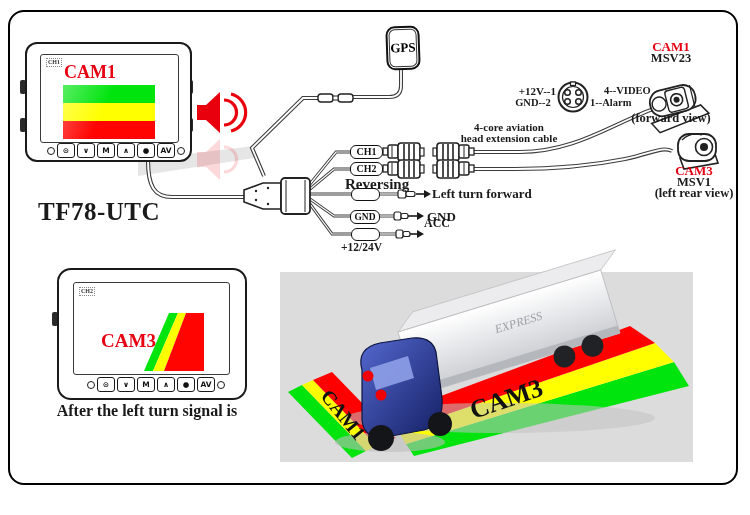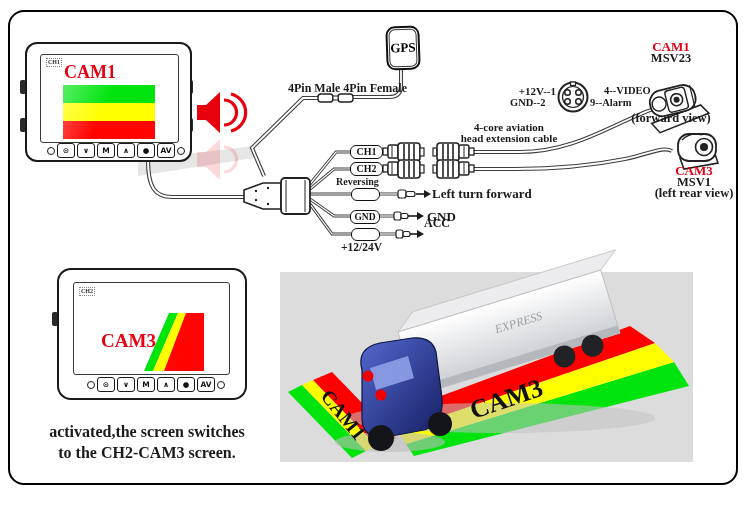--- a/index.html
+++ b/index.html
@@ -313,45 +313,44 @@
       <div class="mbtn">●</div>
       <div class="mbtn">AV</div>
       <div class="mdot"></div>
     </div>
   </div>
 
   <div id="gps" class="abs">
     <div class="inner">GPS</div>
   </div>
 
-
-  <div class="t" style="left:288px;top:81px;font-size:12px;">4Pin Male 4Pin Female</div>
+  <div class="t" style="left:38px;top:198px;font-size:25px;letter-spacing:0.5px;">TF78-UTC</div>
+
 
   <div class="t ctr" style="left:450px;top:121px;width:118px;font-size:11px;">4-core aviation</div>
   <div class="t ctr" style="left:450px;top:132px;width:118px;font-size:11px;">head extension cable</div>
 
   <div class="t" style="left:510px;top:85px;width:46px;font-size:11px;text-align:right;">+12V--1</div>
-  <div class="t" style="left:510px;top:97px;width:46px;font-size:10.5px;text-align:left;">GND--2</div>
+  <div class="t" style="left:510px;top:97px;width:46px;font-size:10.5px;text-align:center;">GND--2</div>
   <div class="t" style="left:604px;top:85px;font-size:10.5px;">4--VIDEO</div>
-  <div class="t" style="left:590px;top:97px;font-size:10.5px;">9--Alarm</div>
+  <div class="t" style="left:590px;top:97px;font-size:10.5px;">1--Alarm</div>
 
   <div class="sleeve" style="left:350px;top:145px;width:31px;height:12px;font-size:10px;line-height:12px;">CH1</div>
   <div class="sleeve" style="left:350px;top:162px;width:31px;height:12px;font-size:10px;line-height:12px;">CH2</div>
-  <div class="t" style="left:336px;top:176px;font-size:10px;">Reversing</div>
+  <div class="t" style="left:345px;top:176px;font-size:15px;">Reversing</div>
   <div class="sleeve" style="left:351px;top:188px;width:27px;height:11px;"></div>
   <div class="t" style="left:432px;top:186px;font-size:13px;">Left turn forward</div>
   <div class="sleeve" style="left:350px;top:210px;width:28px;height:12px;font-size:9.5px;line-height:12px;">GND</div>
   <div class="t" style="left:427px;top:209px;font-size:13px;">GND</div>
   <div class="sleeve" style="left:351px;top:228px;width:27px;height:11px;"></div>
   <div class="t" style="left:341px;top:241px;font-size:11.5px;">+12/24V</div>
   <div class="t" style="left:424px;top:216px;font-size:12px;">ACC</div>
 
   <div class="t red ctr" style="left:641px;top:39px;width:60px;font-size:13px;">CAM1</div>
   <div class="t ctr" style="left:641px;top:51px;width:60px;font-size:12.5px;">MSV23</div>
   <div class="t ctr" style="left:626px;top:63px;width:90px;font-size:12.5px;margin-top:48px;">(forward view)</div>
   <div class="t red ctr" style="left:664px;top:163px;width:60px;font-size:13px;">CAM3</div>
   <div class="t ctr" style="left:664px;top:175px;width:60px;font-size:12.5px;">MSV1</div>
   <div class="t ctr" style="left:644px;top:186px;width:100px;font-size:12.5px;">(left rear view)</div>
 
-  <div class="t ctr" style="left:32px;top:423px;width:230px;font-size:16px;">activated,the screen switches</div>
-  <div class="t ctr" style="left:32px;top:444px;width:230px;font-size:16px;">to the CH2-CAM3 screen.</div>
+  <div class="t ctr" style="left:32px;top:402px;width:230px;font-size:16px;">After the left turn signal is</div>
 
 </div>
 
 </body></html>

